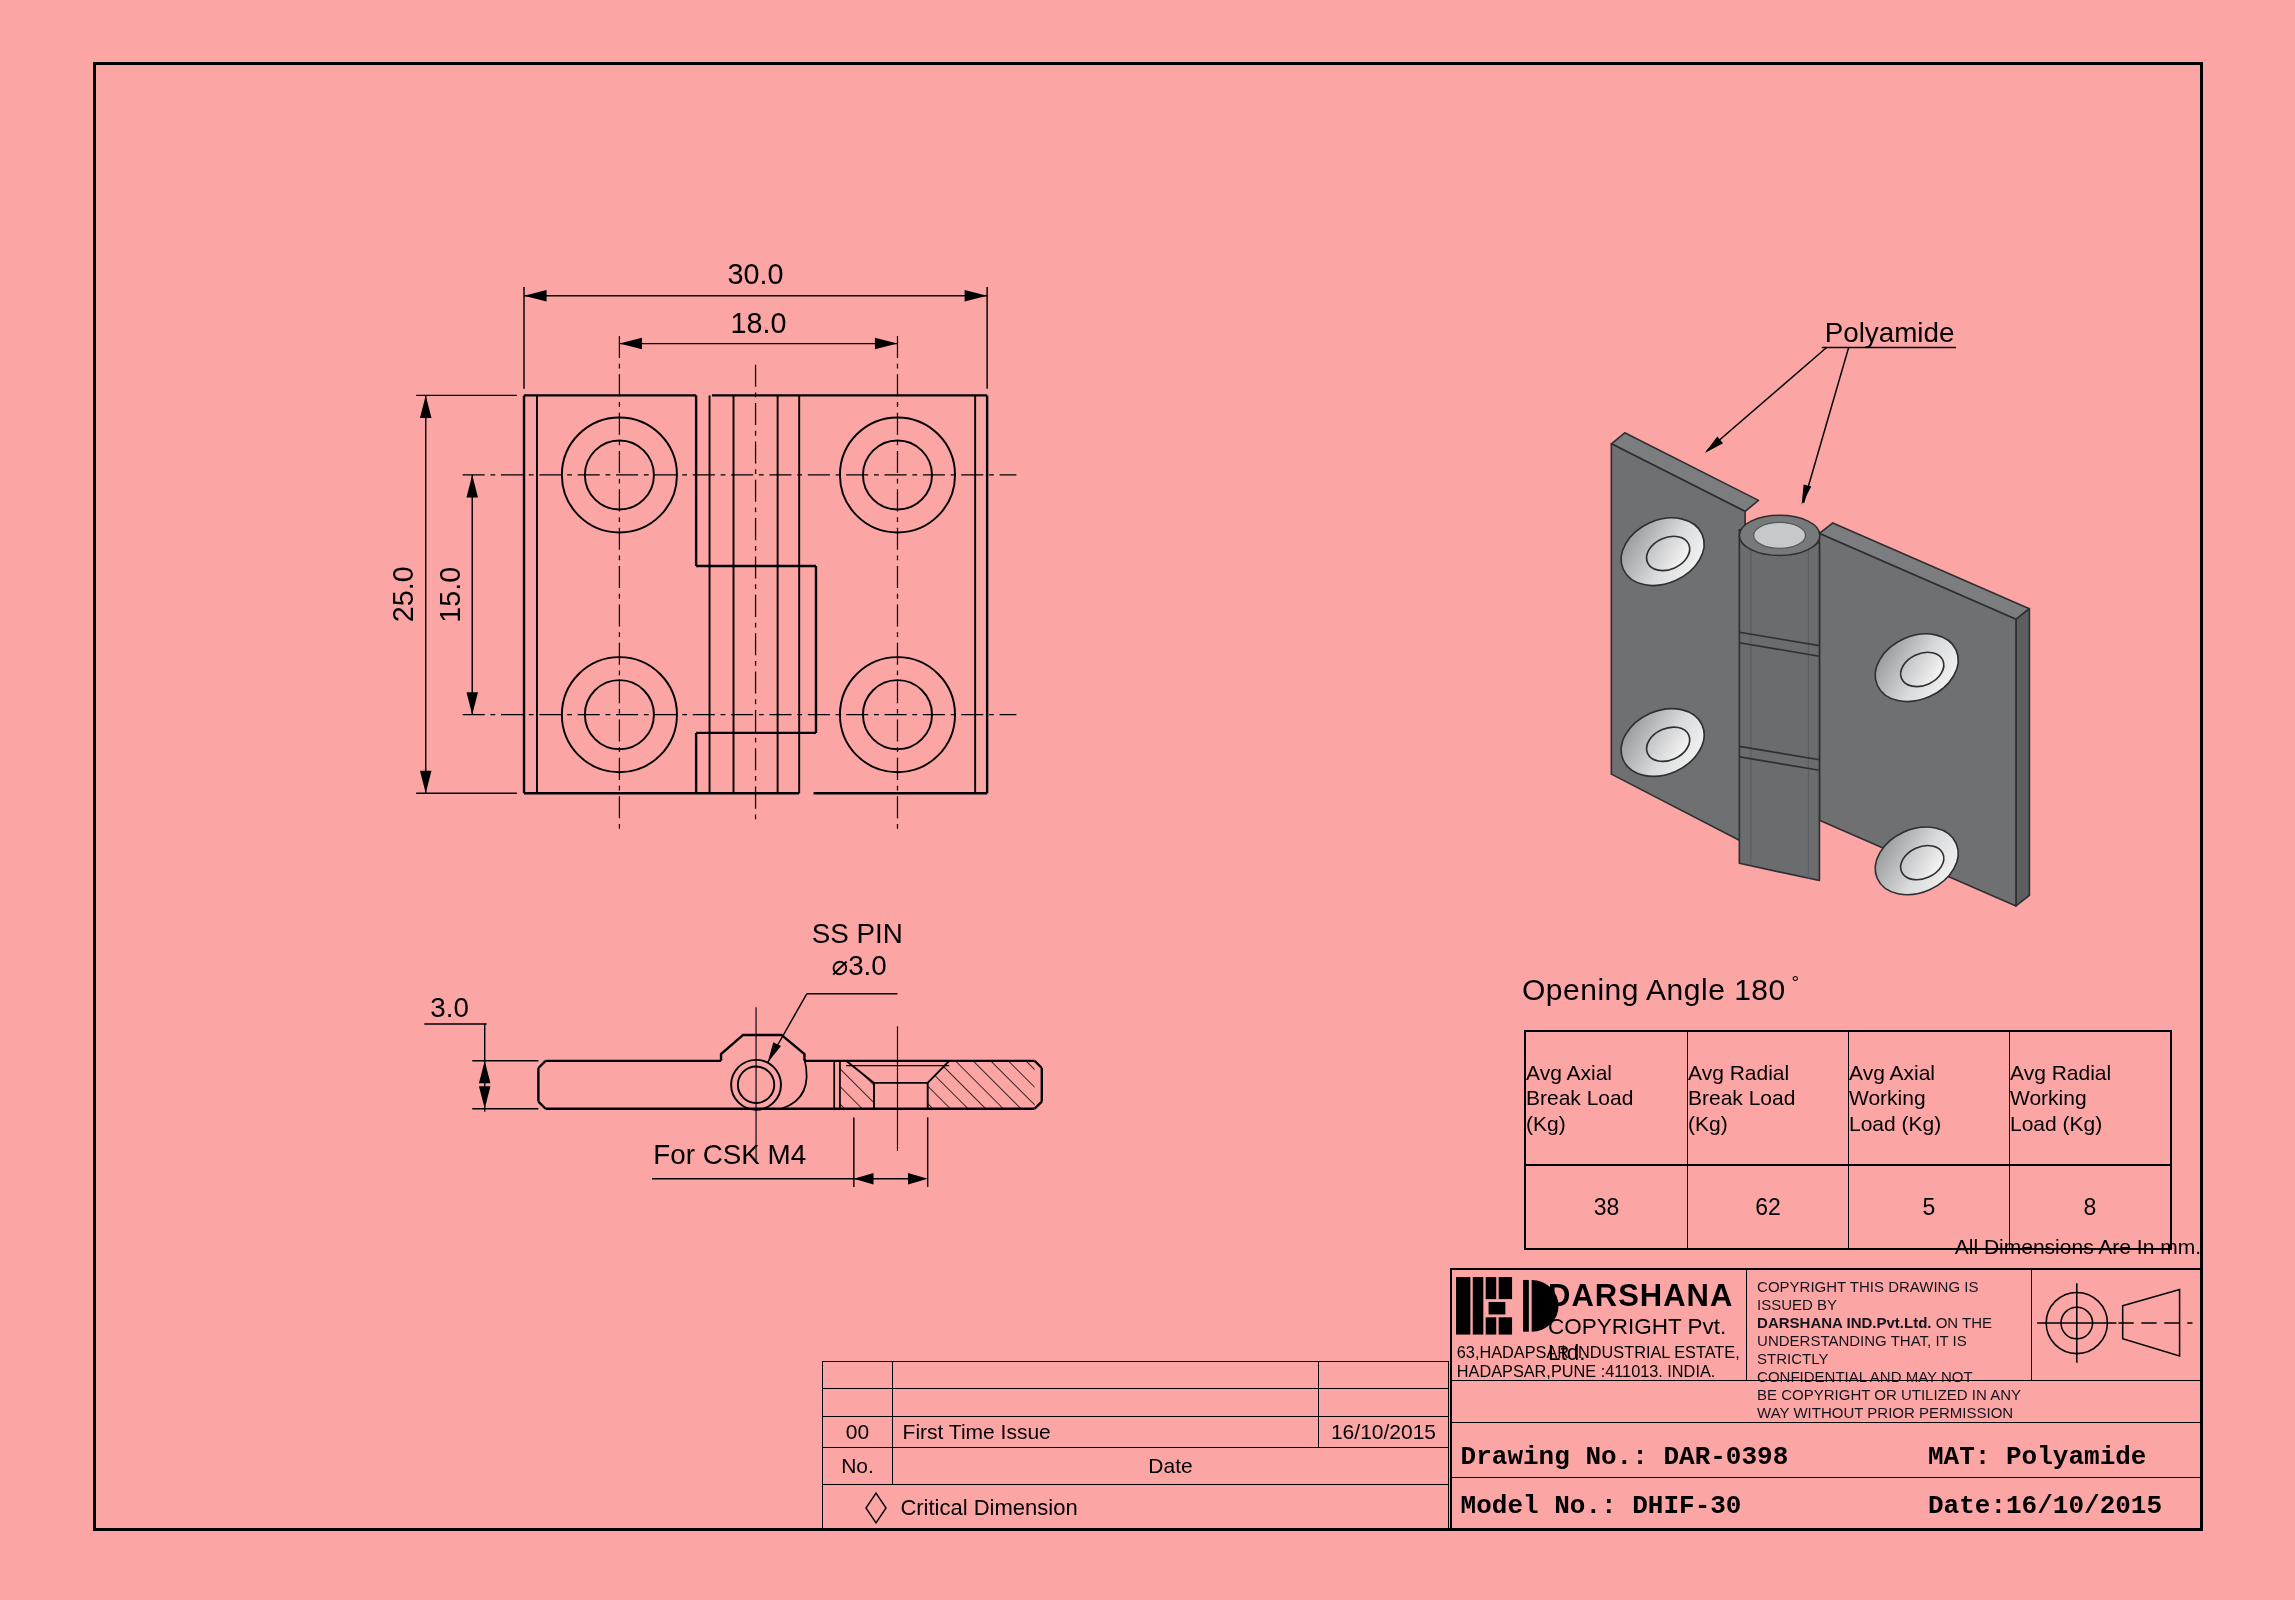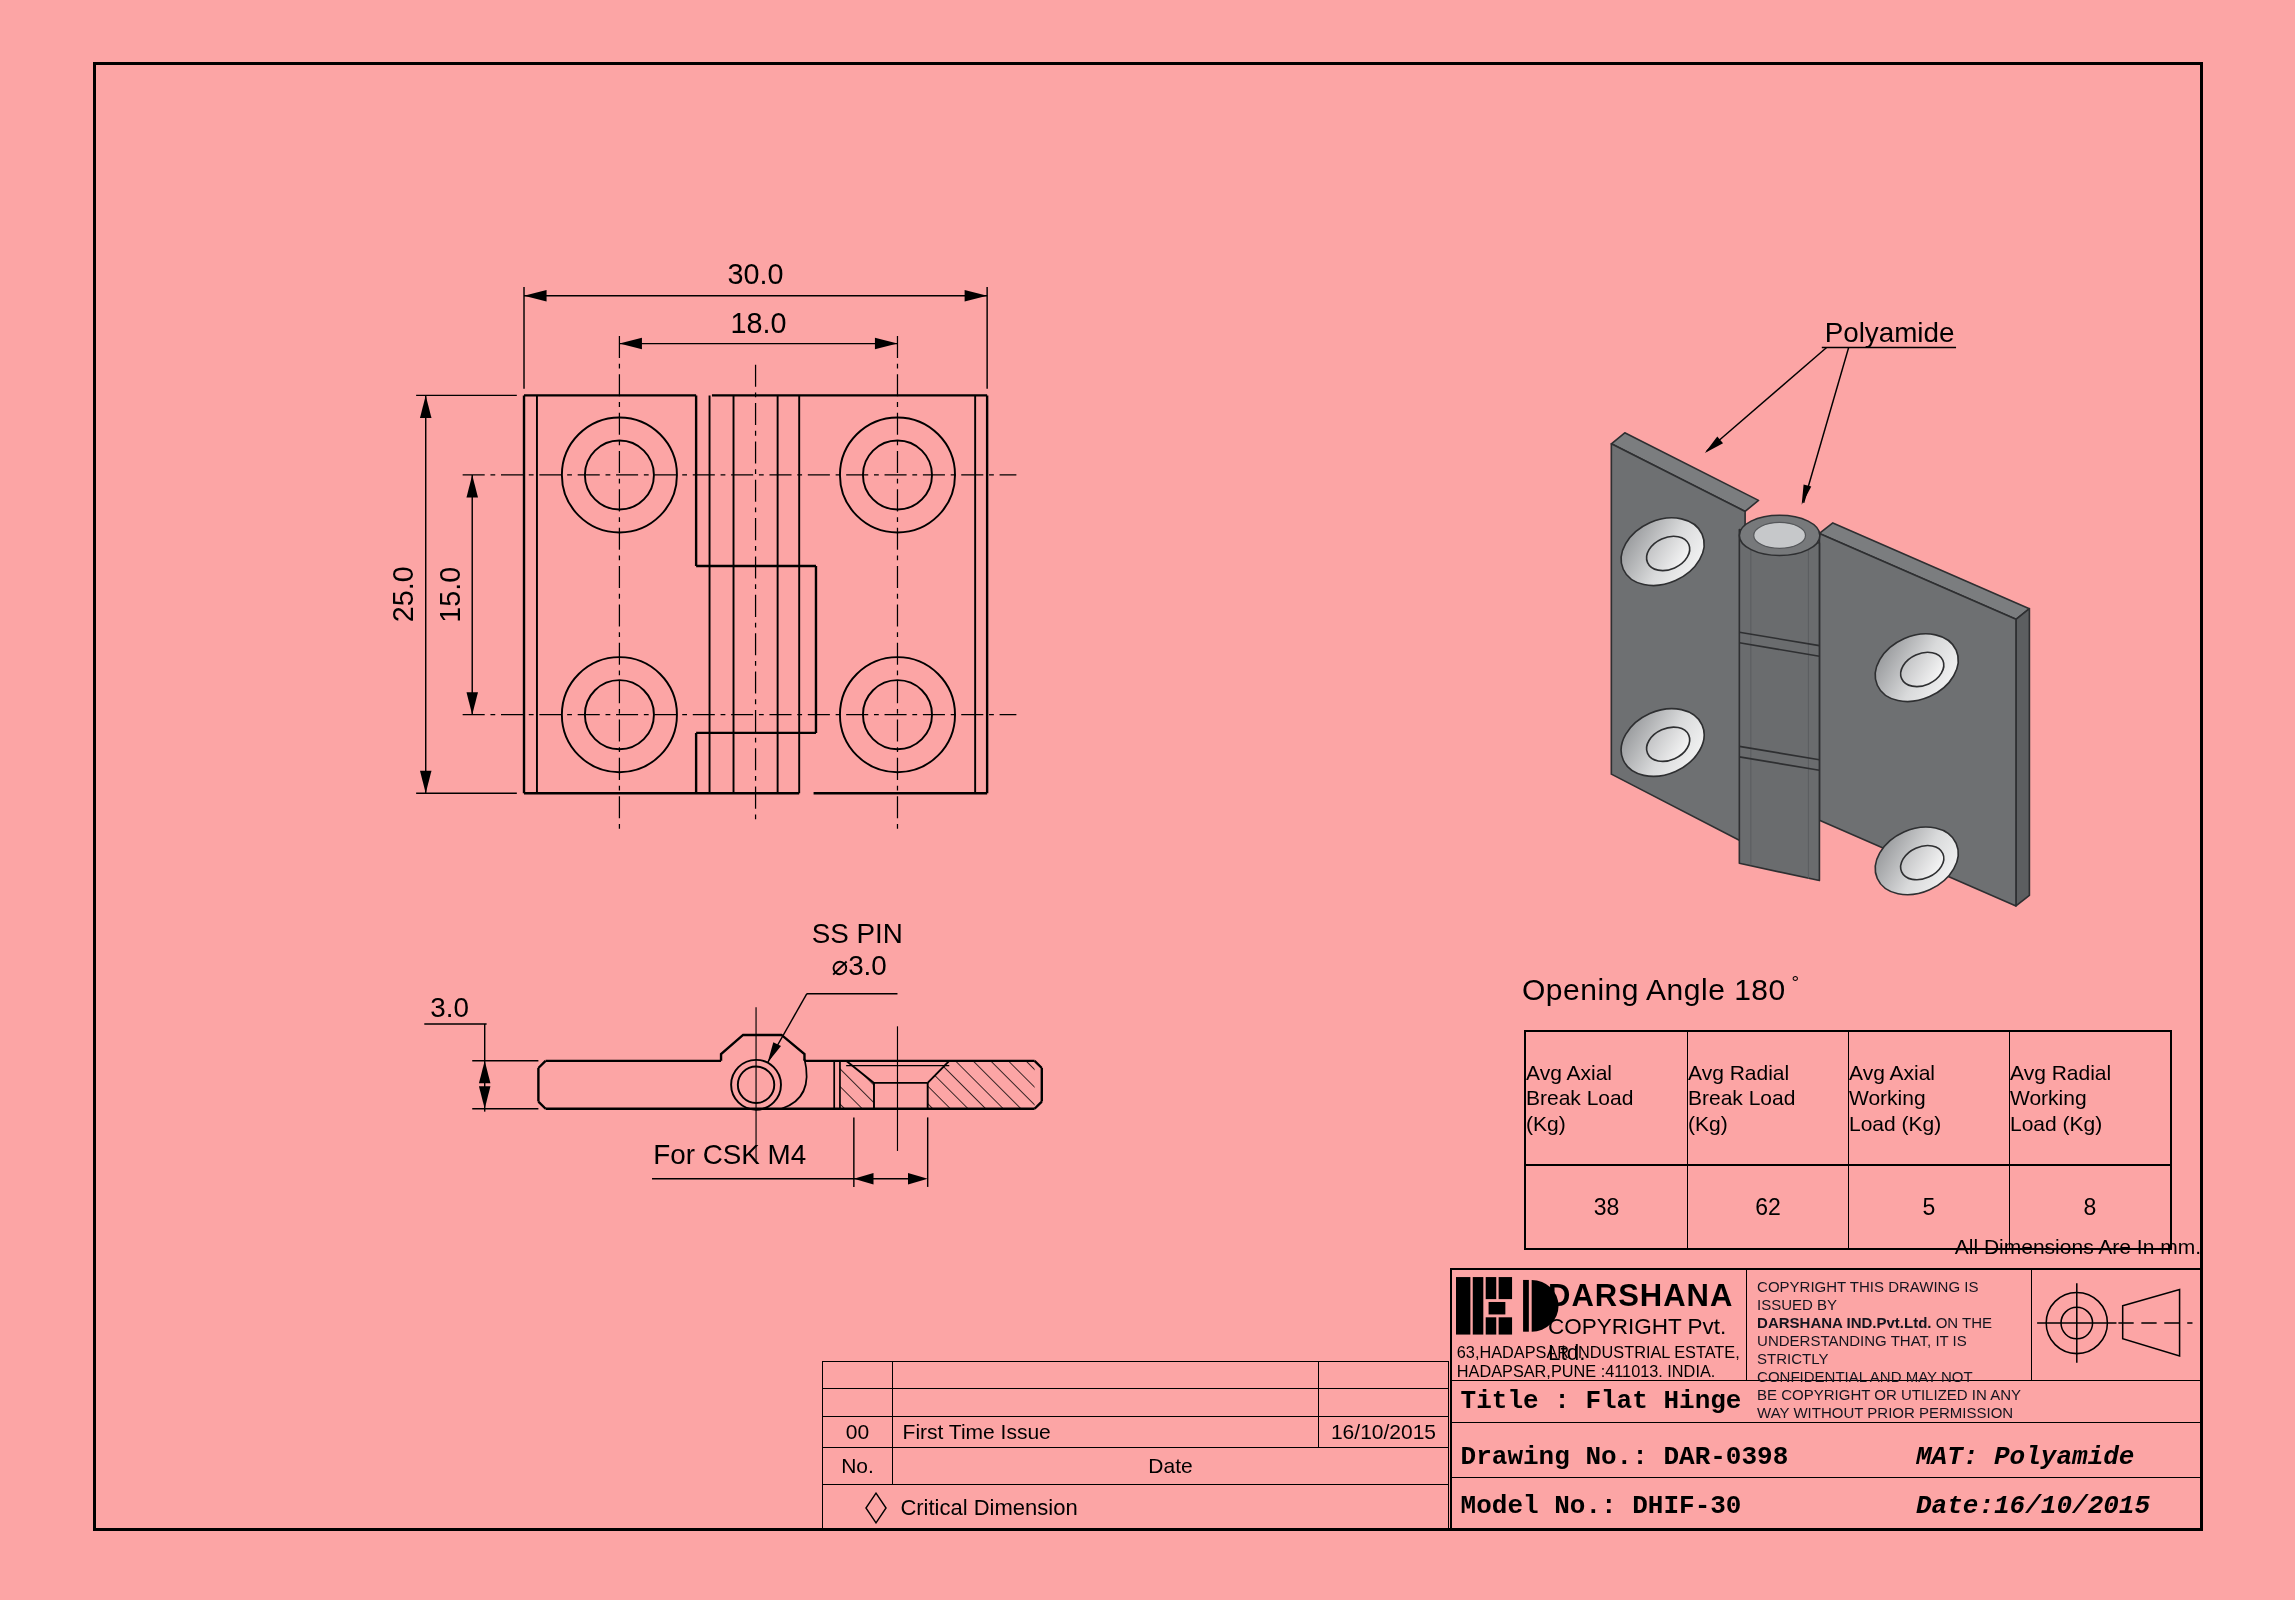--- a/index.html
+++ b/index.html
@@ -38,21 +38,21 @@
   .logo-sub{position:absolute;left:96px;top:44px;font-size:22.5px;}
   .logo-a1{position:absolute;left:4.8px;top:73px;font-size:16.3px;}
   .logo-a2{position:absolute;left:4.8px;top:92px;font-size:16.3px;}
   .mono{font-family:"Liberation Mono","DejaVu Sans Mono",monospace;font-weight:bold;}
   .tb-row{position:absolute;left:0;width:100%;box-sizing:border-box;display:flex;
           align-items:center;font-size:26px;}
   .tb-title{top:111px;height:40px;}
   .tb-draw{top:152px;height:68px;border-top:1.9px solid #000;}
   .tb-model{top:207px;height:56px;border-top:1.9px solid #000;}
   .tb-row .lft{margin-left:8.6px;}
-  .tb-row .rgt{position:absolute;left:464px;font-style:italic;}
+  .tb-row .rgt{position:absolute;left:476px;}
   
   .revtbl{left:822px;top:1361px;width:627px;height:170px;border:1.9px solid #000;
           border-bottom:2.9px solid #000;box-sizing:border-box;font-size:21px;}
   .rrow{display:flex;width:100%;box-sizing:border-box;border-top:1.4px solid #000;}
   .rrow.first{border-top:none;}
   .rc{box-sizing:border-box;display:flex;align-items:center;justify-content:center;}
   .rc.no{width:69px;}
   .rc.desc{width:426px;border-left:1.4px solid #000;}
   .rc.desc.lalign{justify-content:flex-start;padding-left:9.6px;}
   .rc.date{flex:1;border-left:1.4px solid #000;}
@@ -334,23 +334,20 @@
         <svg width="168" height="109" viewBox="0 0 350 228" stroke="#000" fill="none" stroke-width="3.2">
           <circle cx="93" cy="113" r="64"></circle>
           <circle cx="93" cy="113" r="33"></circle>
           <line x1="10" y1="113" x2="176" y2="113"></line>
           <line x1="93" y1="30" x2="93" y2="196"></line>
           <polygon points="189,77 308,43 308,182 189,146"></polygon>
           <line x1="180" y1="113" x2="335" y2="113" stroke-dasharray="32 16"></line>
         </svg>
       </div>
     </div>
-    <div class="tb-row tb-title mono">
-      <span class="lft">Title : Flat Hinge</span>
-    </div>
     <div class="tb-row tb-draw mono">
       <span class="lft">Drawing No.: DAR-0398</span>
       <span class="rgt">MAT: Polyamide</span>
     </div>
     <div class="tb-row tb-model mono">
       <span class="lft">Model No.: DHIF-30</span>
       <span class="rgt">Date:16/10/2015</span>
     </div>
   </div>
 

